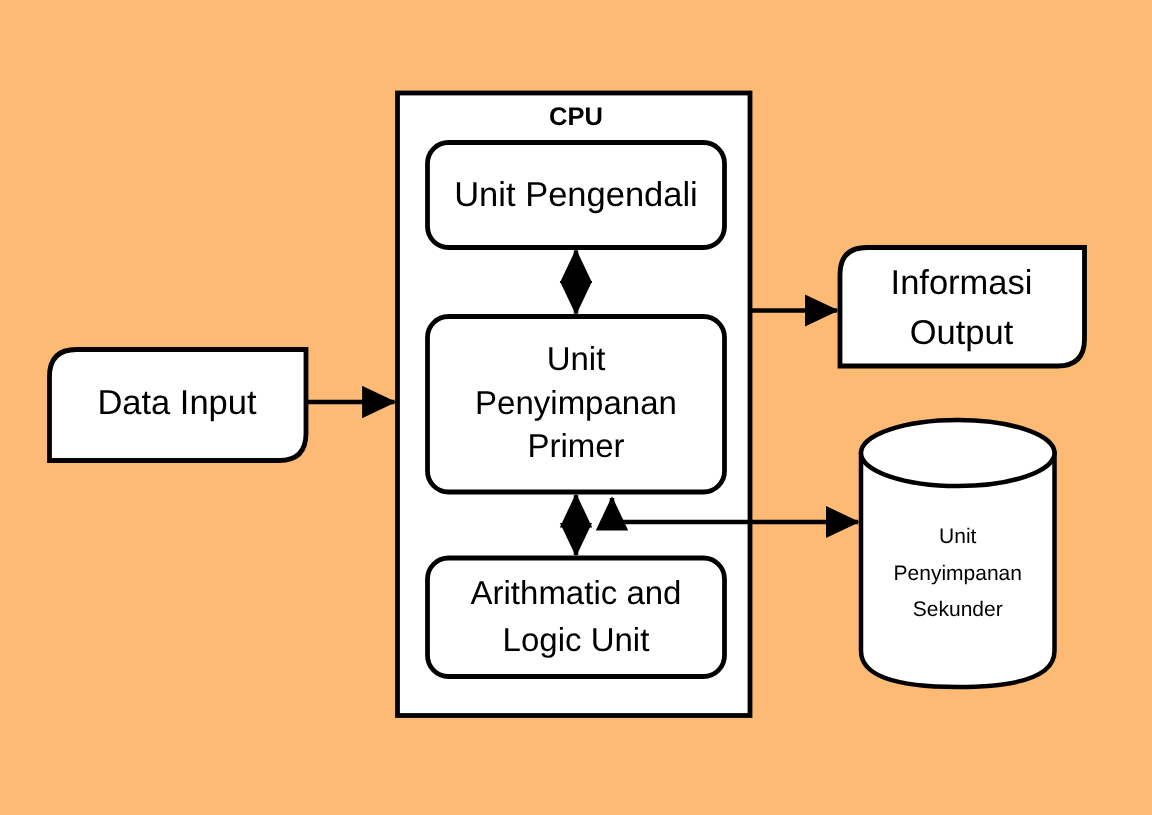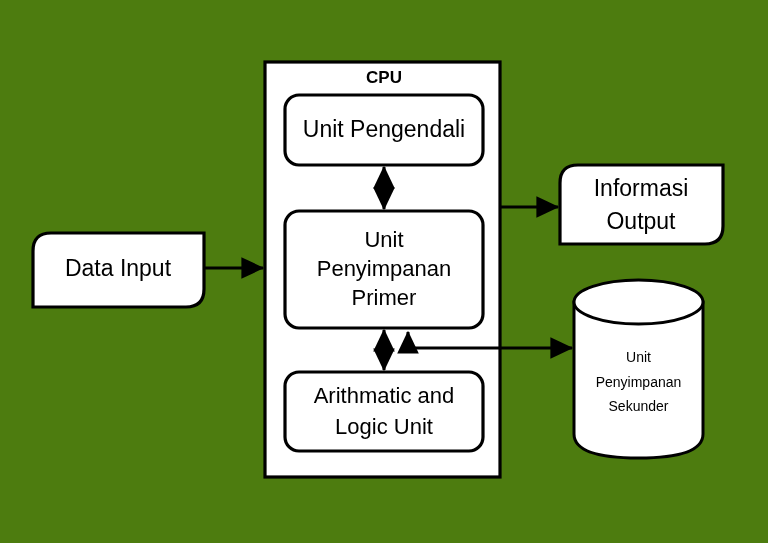--- a/index.html
+++ b/index.html
@@ -8,21 +8,21 @@
     background: #ffffff;
   }
   body {
     font-family: "Liberation Sans", sans-serif;
     -webkit-font-smoothing: antialiased;
   }
   #canvas {
     position: relative;
     width: 768px;
     height: 543px;
-    background: #4d7c0f;
+    background: #fdba74;
     overflow: hidden;
   }
   #diagram-svg {
     position: absolute;
     left: 0;
     top: 0;
     width: 768px;
     height: 543px;
   }
   .node-label {

